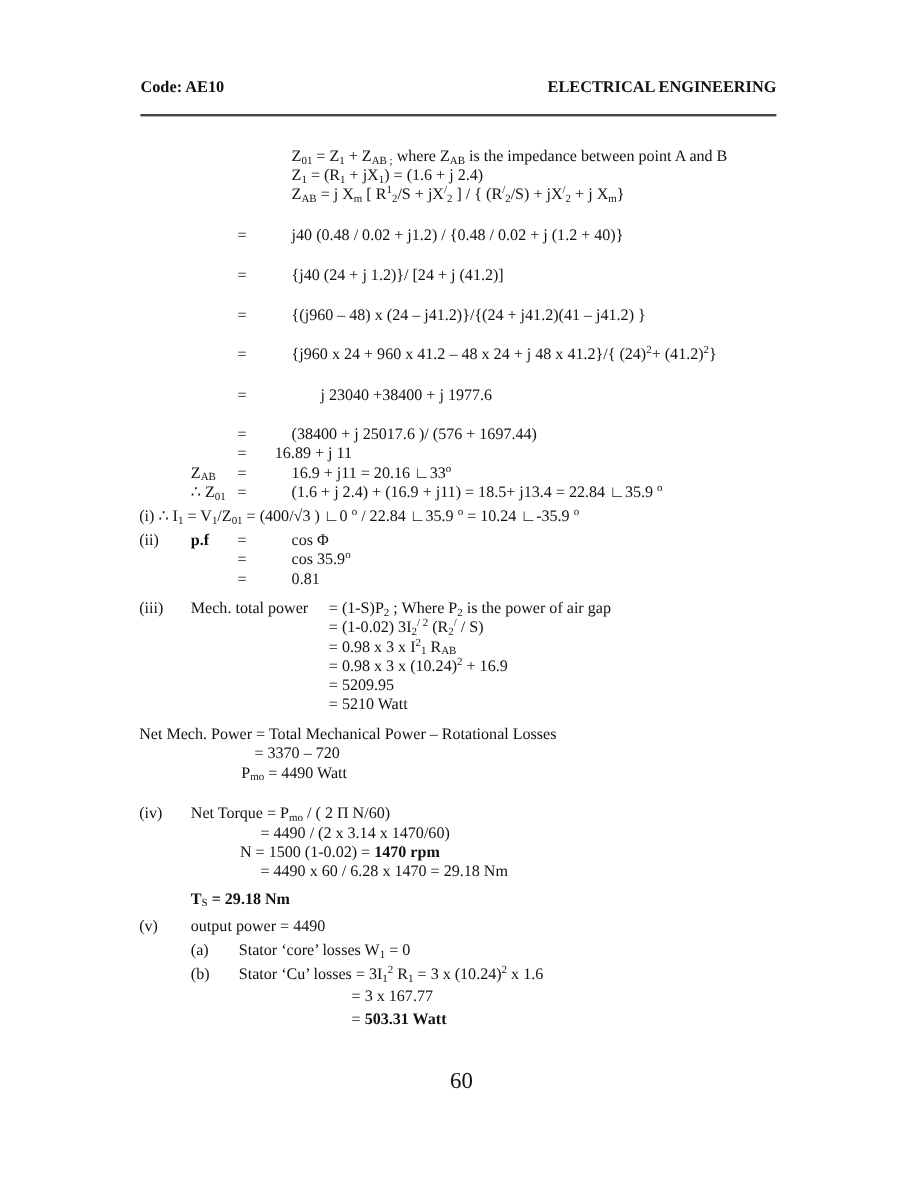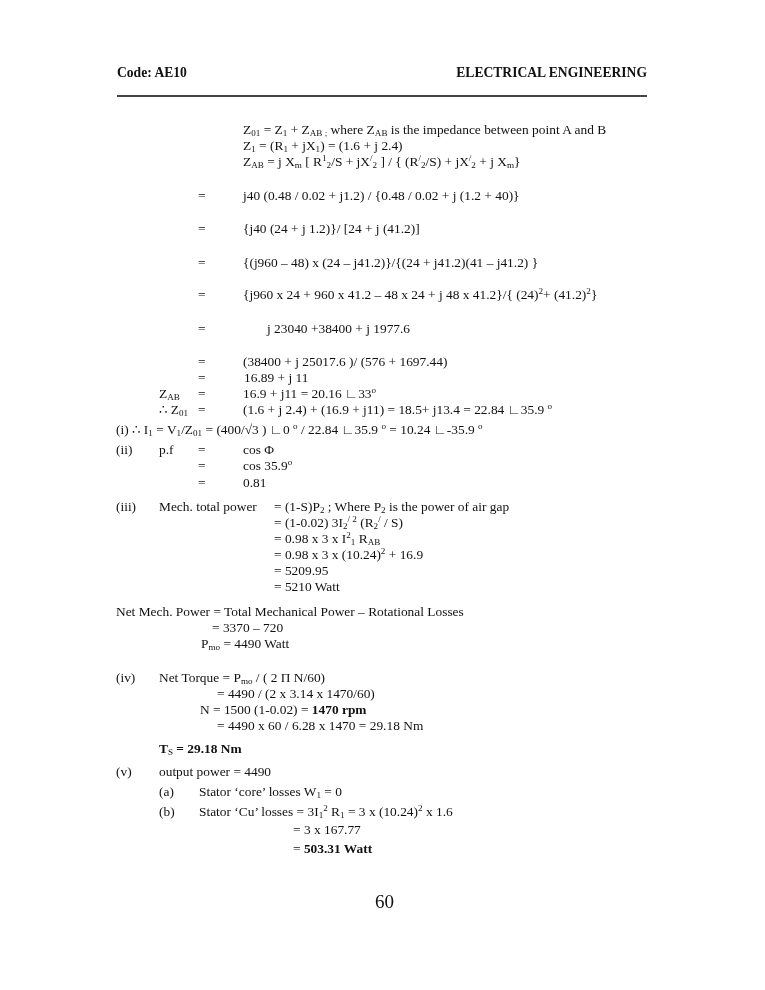--- a/index.html
+++ b/index.html
@@ -31,30 +31,30 @@
       <div class="abs" style="left: 243px; top: 222px;"><span>{j40 (24 + j 1.2)}/ [24 + j (41.2)]</span></div>
       <div class="abs" style="left: 198px; top: 256px;"><span>=</span></div>
       <div class="abs" style="left: 243px; top: 256px;"><span>{(j960 – 48) x (24 – j41.2)}/{(24 + j41.2)(41 – j41.2) }</span></div>
       <div class="abs" style="left: 198px; top: 288px;"><span>=</span></div>
       <div class="abs" style="left: 243px; top: 288px;"><span>{j960 x 24 + 960 x 41.2 – 48 x 24 + j 48 x 41.2}/{ (24)</span><sup>2</sup><span>+ (41.2)</span><sup>2</sup><span>}</span></div>
       <div class="abs" style="left: 198px; top: 322px;"><span>=</span></div>
       <div class="abs" style="left: 243px; top: 322px; margin-left: 24px;"><span>j 23040 +38400 + j 1977.6</span></div>
       <div class="abs" style="left: 198px; top: 355px;"><span>=</span></div>
       <div class="abs" style="left: 243px; top: 355px;"><span>   (38400 + j 25017.6 )/ (576 + 1697.44)</span></div>
       <div class="abs" style="left: 198px; top: 371px;"><span>=</span></div>
-      <div class="abs" style="left: 244px; top: 371px; text-align: right;"><span>16.89 + j 11</span></div>
+      <div class="abs" style="left: 229px; top: 371px; text-align: right;"><span>16.89 + j 11</span></div>
       <div class="abs" style="left: 159px; top: 387px;"><span>Z</span><sub>AB</sub></div>
       <div class="abs" style="left: 198px; top: 387px;"><span>=</span></div>
       <div class="abs" style="left: 243px; top: 387px;"><span>16.9 + j11  = 20.16  ∟33</span><sup>o</sup></div>
       <div class="abs" style="left: 159px; top: 403px;"><span>∴ Z</span><sub>01</sub></div>
       <div class="abs" style="left: 198px; top: 403px;"><span>=</span></div>
       <div class="abs" style="left: 243px; top: 403px;"><span>(1.6 + j 2.4) + (16.9 + j11) = 18.5+ j13.4   = 22.84  ∟35.9 </span><sup>o</sup></div>
       <div class="abs" style="left: 116px; top: 423px;"><span>(i) ∴ I</span><sub>1</sub><span> = V</span><sub>1</sub><span>/Z</span><sub>01</sub><span>  =  (400/√3 ) ∟0 </span><sup>o</sup><span>  /  22.84 ∟35.9 </span><sup>o</sup><span>  = 10.24 ∟-35.9 </span><sup>o</sup></div>
       <div class="abs" style="left: 116px; top: 443px;"><span>(ii)</span></div>
-      <div class="abs" style="left: 159px; top: 443px;"><span>p.f</span></div>
+      <div class="abs" style="left: 159px; top: 443px; font-weight: bold;"><span>p.f</span></div>
       <div class="abs" style="left: 198px; top: 443px;"><span>=</span></div>
       <div class="abs" style="left: 243px; top: 443px;"><span>cos Φ</span></div>
       <div class="abs" style="left: 198px; top: 459px;"><span>=</span></div>
       <div class="abs" style="left: 243px; top: 459px;"><span>cos 35.9</span><sup>o</sup></div>
       <div class="abs" style="left: 198px; top: 476px;"><span>=</span></div>
       <div class="abs" style="left: 243px; top: 476px;"><span>0.81</span></div>
       <div class="abs" style="left: 116px; top: 500px;"><span>(iii)</span></div>
       <div class="abs" style="left: 159px; top: 500px;"><span>Mech. total power</span></div>
       <div class="abs" style="left: 274px; top: 500px;"><span>= (1-S)P</span><sub>2</sub><span>  ;      Where P</span><sub>2</sub><span> is the power of air gap</span></div>
       <div class="abs" style="left: 274px; top: 516px;"><span>= (1-0.02) 3I</span><sub>2</sub><sup>/ 2</sup><span>  (R</span><sub>2</sub><sup>/</sup><span> / S)</span></div>

